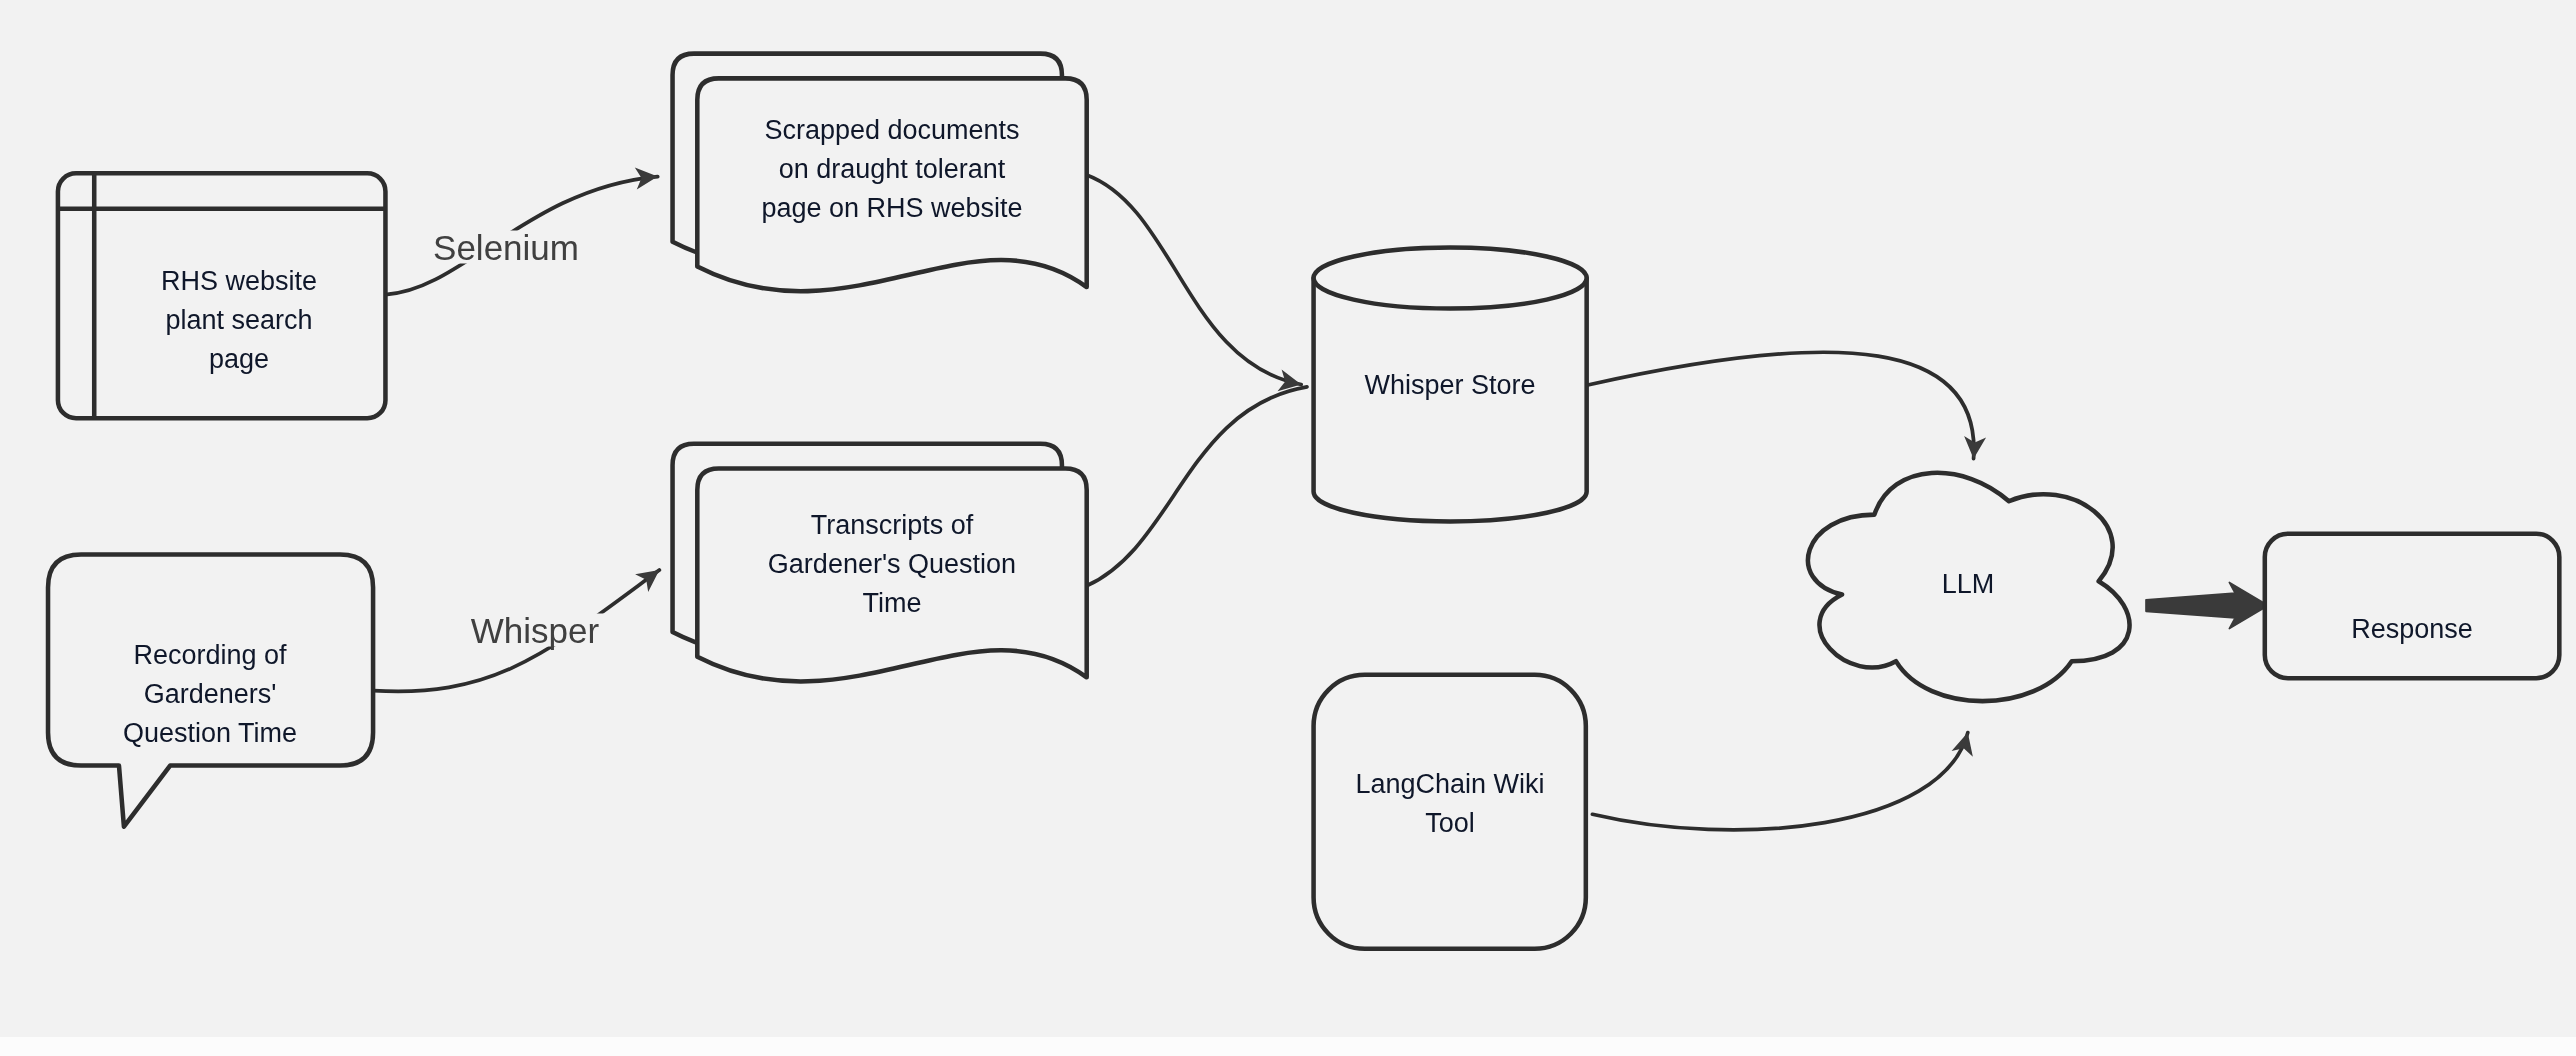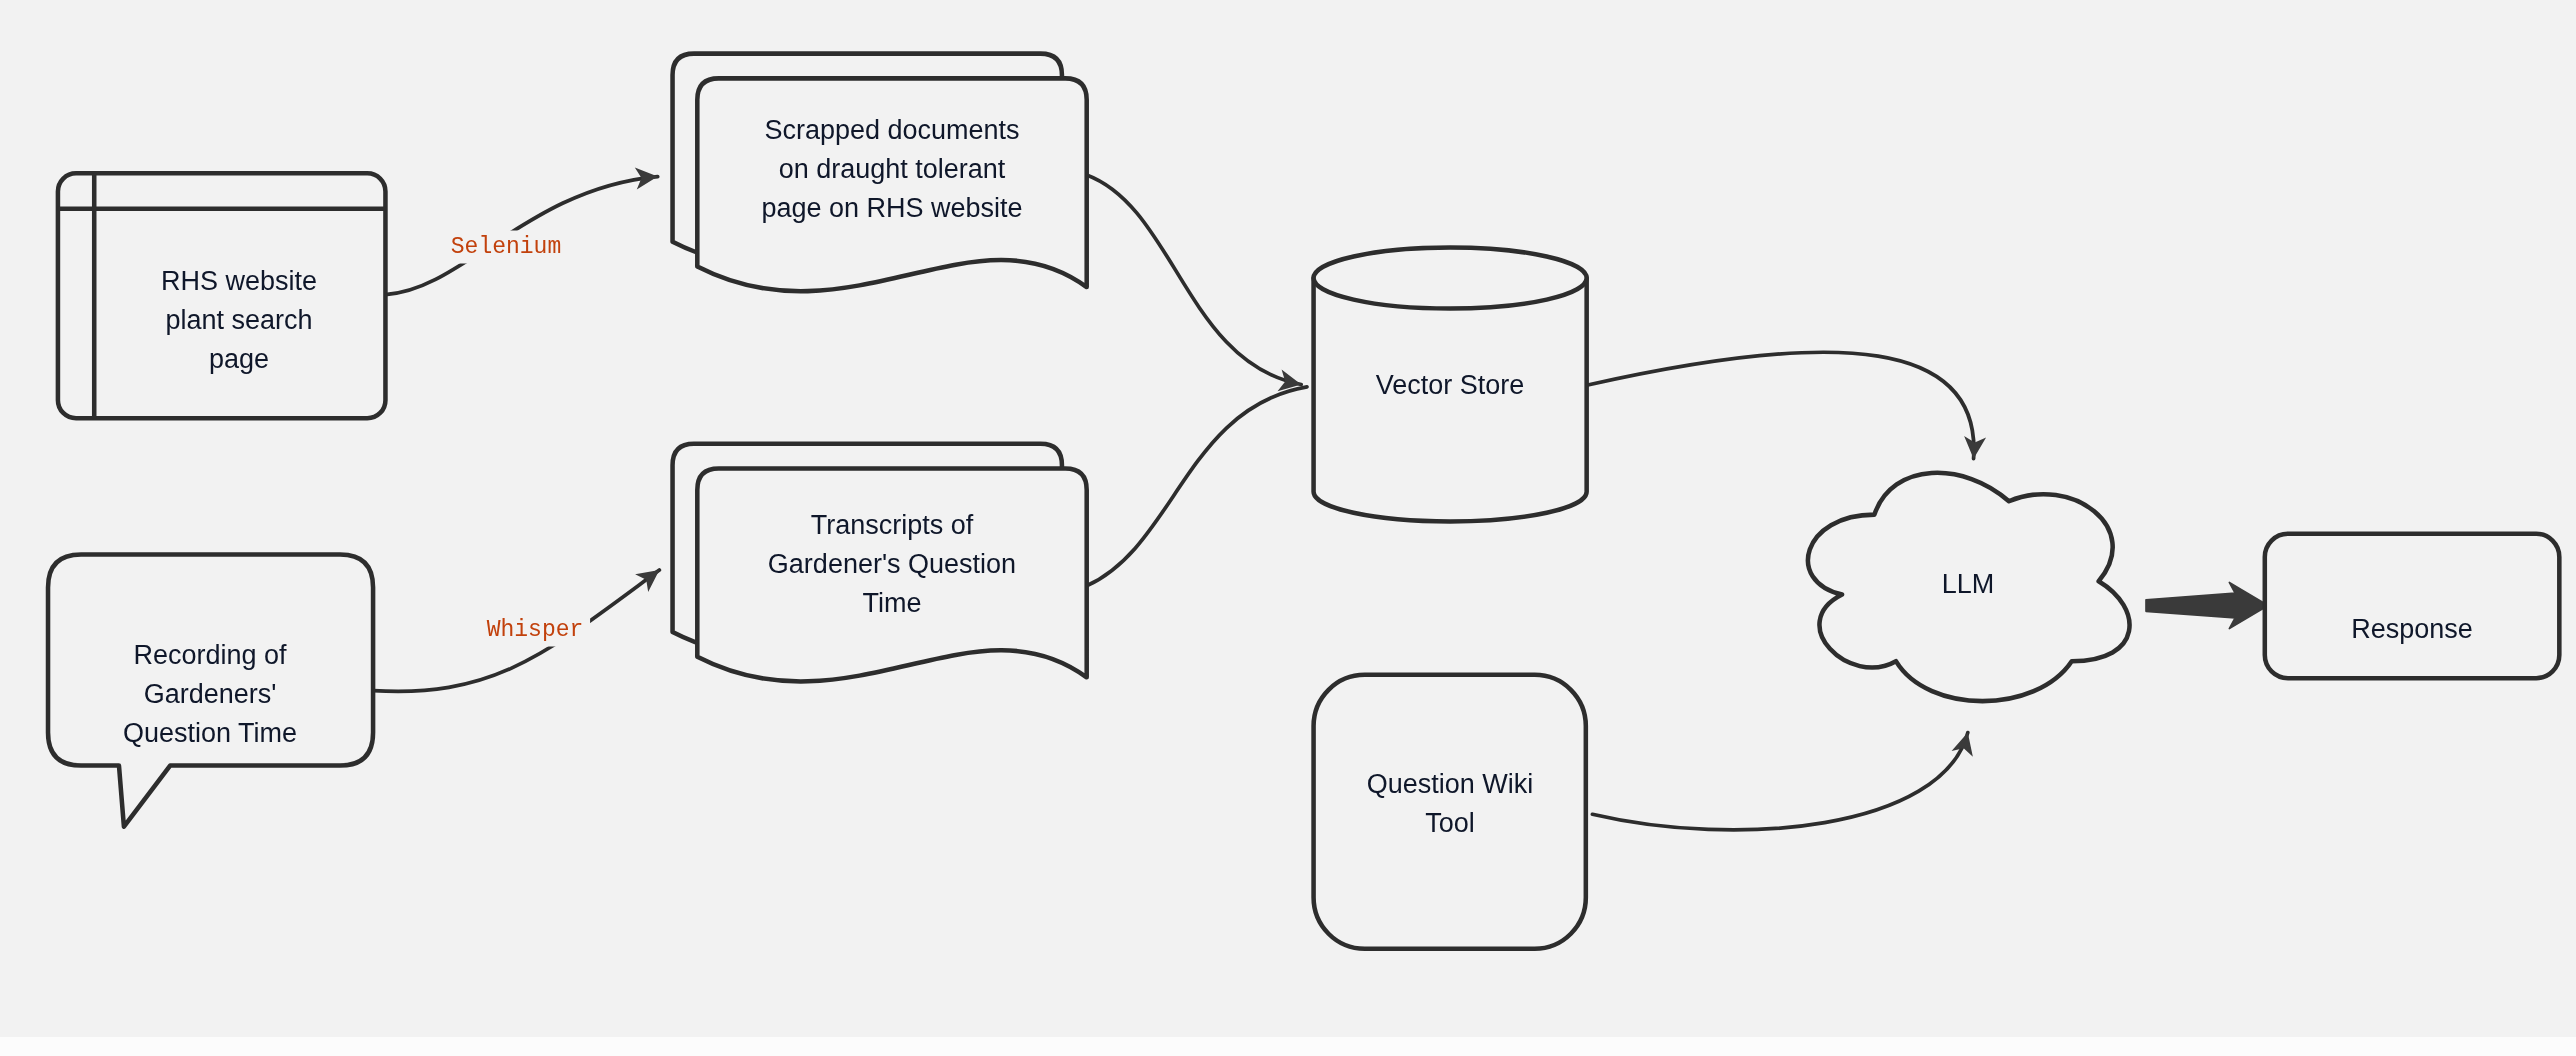--- a/index.html
+++ b/index.html
@@ -13,23 +13,23 @@
     background:#f2f2f2;
   }
   #diagram-svg{position:absolute;left:0;top:0;}
   .node-label{
     position:absolute;transform:translate(-50%,-50%);
     text-align:center;font-size:27px;line-height:39px;
     color:#0f172a;white-space:nowrap;
   }
   .edge-label{
     position:absolute;transform:translate(-50%,-50%);
-    text-align:center;font-size:23px;line-height:33px;
-    color:#c2410c;white-space:nowrap;
-    background:#f2f2f2;padding:0 6.6px;font-family:Liberation Mono, monospace;
+    text-align:center;font-size:35px;line-height:33px;
+    color:#404040;white-space:nowrap;
+    background:#f2f2f2;padding:0 6.6px;
   }
   .bottom-edge{
     position:absolute;left:0;bottom:0;width:2576px;height:19px;
     background:#fcfcfc;
   }
 </style>
 </head>
 <body>
 
 <div id="canvas">
@@ -110,24 +110,24 @@
       <div>Gardeners'</div>
       <div>Question Time</div>
     </div>
 
     <div class="node-label" style="left:892px;top:564px;">
       <div>Transcripts of</div>
       <div>Gardener's Question</div>
       <div>Time</div>
     </div>
 
-    <div class="node-label" style="left:1450px;top:385px;">Vector Store</div>
+    <div class="node-label" style="left:1450px;top:385px;">Whisper Store</div>
 
     <div class="node-label" style="left:1450px;top:804px;">
-      <div>Question Wiki</div>
+      <div>LangChain Wiki</div>
       <div>Tool</div>
     </div>
 
     <div class="node-label" style="left:1968px;top:584px;">LLM</div>
 
     <div class="node-label" style="left:2412px;top:606px;margin-top:23px;">Response</div>
 
     <div class="edge-label" style="left:506px;top:247px;">Selenium</div>
 
     <div class="edge-label" style="left:507px;top:630px;margin-left:28px;">Whisper</div>

